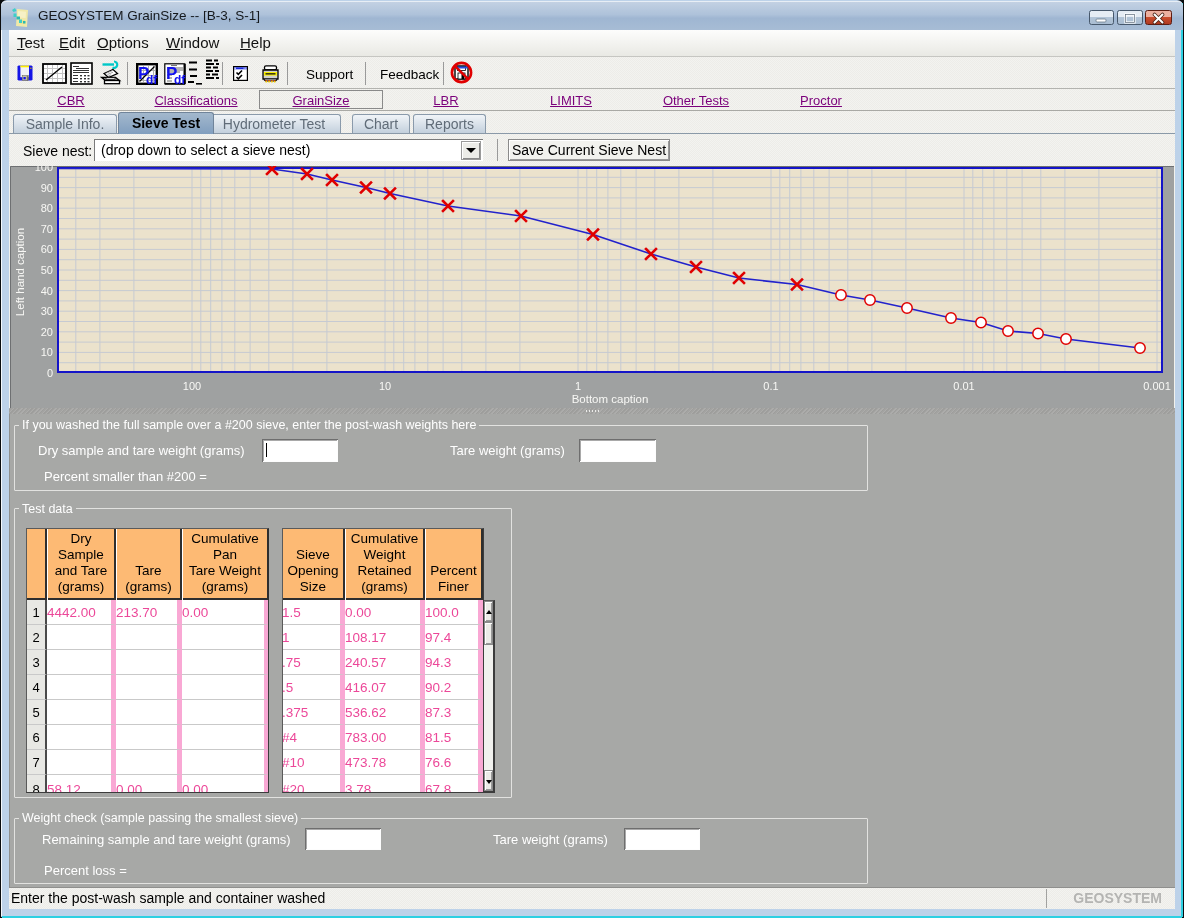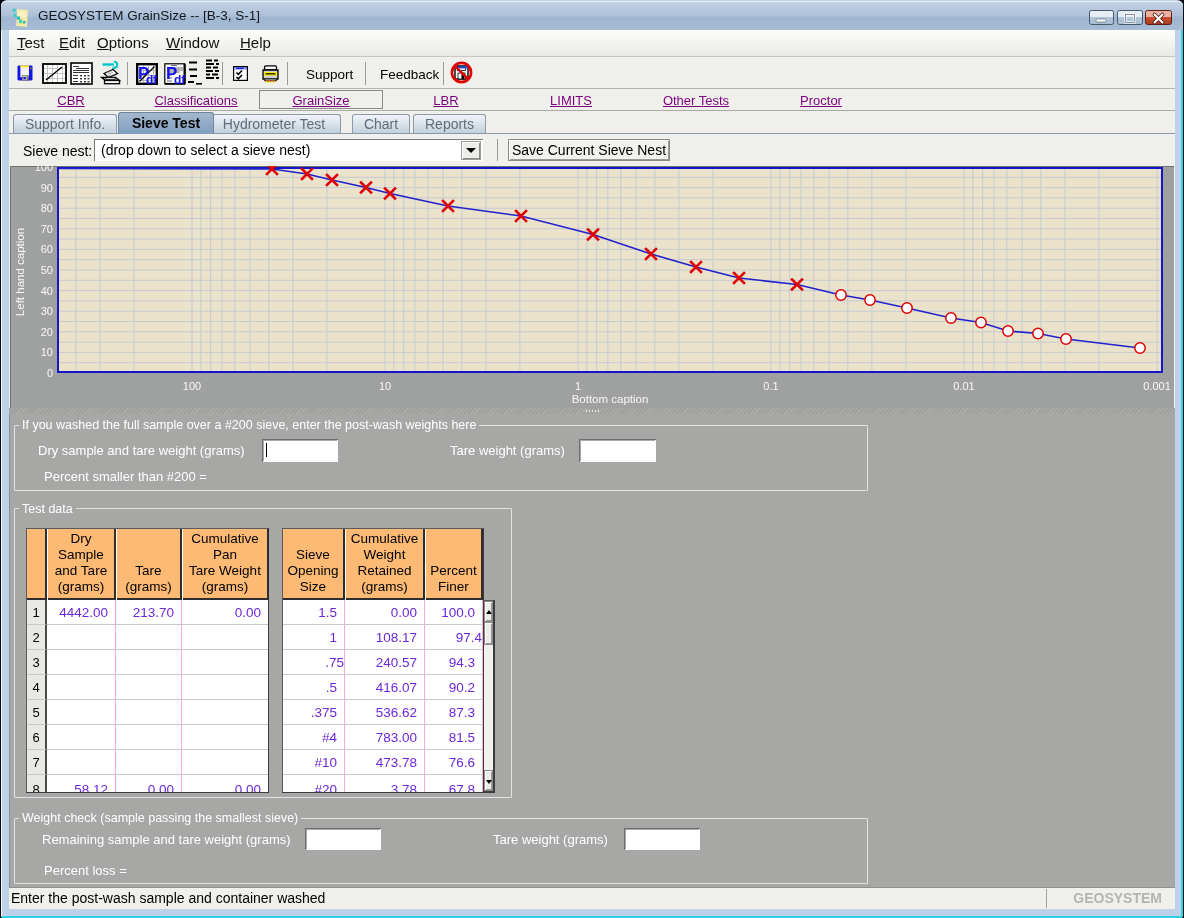--- a/index.html
+++ b/index.html
@@ -1,21 +1,21 @@
 <!DOCTYPE html>
 <html><head><meta charset="utf-8"><style>
 *{margin:0;padding:0;box-sizing:border-box}
 html,body{width:1184px;height:918px;overflow:hidden}
 body{position:relative;font-family:"Liberation Sans",sans-serif;background:#0b0d0f}
 .a{position:absolute}
 .chk{background-image:conic-gradient(from 0deg,#f3f3f0 25%,#edece8 0 50%,#f3f3f0 0 75%,#edece8 0);background-size:2px 2px;background-color:#f0f0ec}
 .lbl{position:absolute;color:#fff;font-size:13px;white-space:nowrap}
 .inp{position:absolute;background:#fff;box-shadow:inset 1px 1px 0 #6e6e6e,inset -1px -1px 0 #fdfdfd,inset 2px 2px 0 #a9a9a9}
 .th{position:absolute;background:#fdba74;border-right:2px solid #2e2e2e;border-bottom:2px solid #2e2e2e;display:flex;align-items:flex-end;justify-content:center;text-align:center;font-size:13.5px;line-height:16px;color:#000;padding-bottom:3px}
-.td{position:absolute;background:#fff;border-right:1px solid #f9a8d4;border-bottom:1px solid #c9c9c9;text-align:right;font-size:13.5px;color:#6d28d9}
+.td{position:absolute;background:#fff;border-right:5px solid #f9a8d4;border-bottom:1px solid #c9c9c9;text-align:left;font-size:13.5px;color:#ec4899}
 .rn{position:absolute;background:#e8e8e4;border-right:2px solid #4a4a4a;border-bottom:1px solid #c9c9c9;text-align:center;font-size:13px}
 .sbtn{position:absolute;left:0;width:9px;background:#ecece8;border:1px solid #8a8a8a;box-shadow:inset 1px 1px 0 #fff,inset -1px -1px 0 #999;display:flex;justify-content:center}
 .sbtn span{display:block;width:0;height:0}
 .link{position:absolute;color:#7b007b;font-size:13px;text-decoration:underline;transform:translateX(-50%);white-space:nowrap}
 .tab{position:absolute;top:114px;height:19px;border:1px solid #8a9aab;border-bottom:none;border-radius:3px 3px 0 0;background:linear-gradient(#f0f4f8,#c3d0dd);color:#606c78;font-size:14px;text-align:center;line-height:18px}
 .mi{position:absolute;top:0;height:26px;line-height:26px;font-size:15px;color:#111}
 .sep{position:absolute;top:62px;width:1px;height:23px;background:#9a9a9a}
 .gb{position:absolute;border:1px solid #e2e2e0;border-radius:1px}
 .gl{position:absolute;color:#fff;font-size:12.5px;background:#a7a8a6;padding:0 3px;white-space:nowrap}
 </style></head><body>
@@ -207,21 +207,21 @@
 <div class="link" style="left:71px;top:93px">CBR</div>
 <div class="link" style="left:196px;top:93px">Classifications</div>
 <div class="link" style="left:321px;top:93px">GrainSize</div>
 <div class="link" style="left:446px;top:93px">LBR</div>
 <div class="link" style="left:571px;top:93px">LIMITS</div>
 <div class="link" style="left:696px;top:93px">Other Tests</div>
 <div class="link" style="left:821px;top:93px">Proctor</div>
 
 <div class="a chk" style="left:9px;top:111px;width:1166px;height:23px"></div>
 <div class="a" style="left:9px;top:133px;width:1166px;height:1px;background:#8a99a8"></div>
-<div class="tab" style="left:13px;width:104px">Support Info.</div>
+<div class="tab" style="left:13px;width:104px">Sample Info.</div>
 <div class="tab" style="left:207px;width:134px">Hydrometer Test</div>
 <div class="tab" style="left:352px;width:58px">Chart</div>
 <div class="tab" style="left:413px;width:73px">Reports</div>
 <div class="tab" style="left:118px;top:112px;width:96px;height:23px;background:linear-gradient(#a3b8cd,#7f9dbe);color:#000;font-weight:bold;line-height:20px;border-color:#70849a">Sieve Test</div>
 
 <div class="a chk" style="left:9px;top:134px;width:1166px;height:27px"></div>
 <div class="a" style="left:23px;top:143px;font-size:14px">Sieve nest:</div>
 <div class="a" style="left:94px;top:139px;width:389px;height:23px;background:#fff;box-shadow:inset 1px 1px 0 #7a7a7a,inset -1px -1px 0 #fff"></div>
 <div class="a" style="left:101px;top:142px;font-size:14px">(drop down to select a sieve nest)</div>
 <div class="a" style="left:461px;top:141px;width:20px;height:19px;background:#ecece8;border:1px solid #9a9a9a;box-shadow:inset 1px 1px 0 #fff,inset -1px -1px 0 #8a8a8a"></div>

